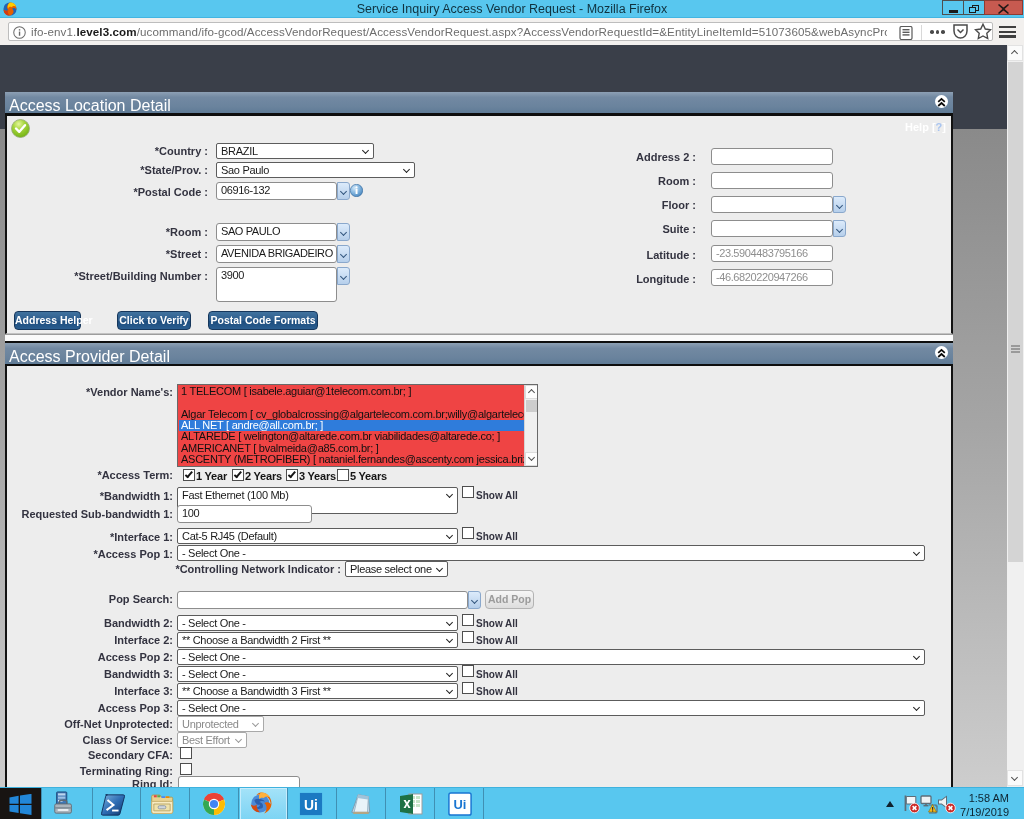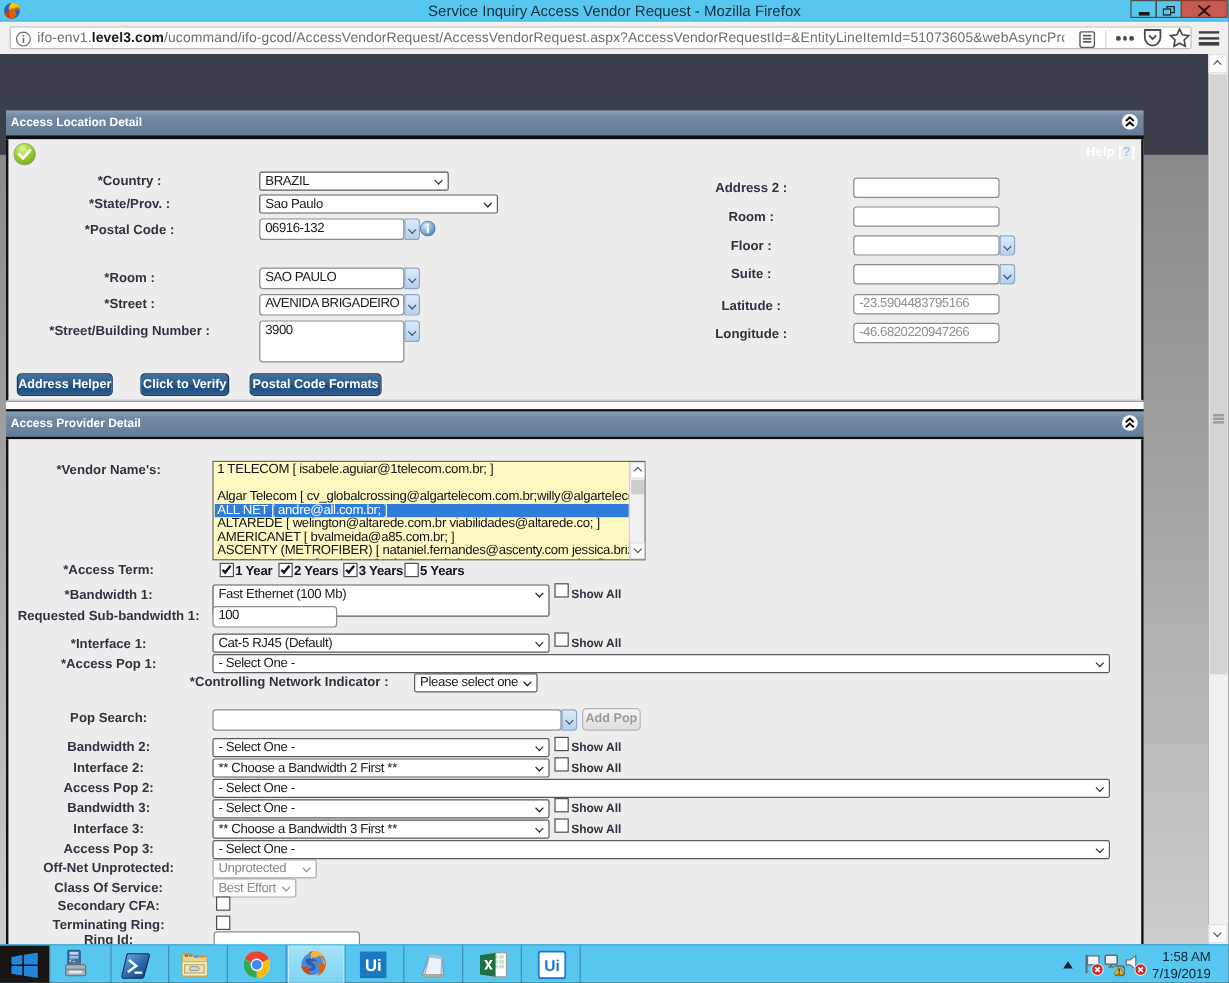--- a/index.html
+++ b/index.html
@@ -20,42 +20,42 @@
 #chrome { position:absolute; left:0; top:18px; width:1024px; height:27px; background:#f2f0ee; }
 #urlbar { position:absolute; left:8px; top:4px; width:985px; height:19px; background:#fff; border:1px solid #bdbdbd; border-radius:2px; }
 #urltext { position:absolute; left:22px; top:2px; font-size:11.6px; color:#6d6d6d; white-space:nowrap; overflow:hidden; width:856px; letter-spacing:0.1px; }
 #urltext b { color:#1b1b1b; font-weight:bold; }
 
 
 #page { position:absolute; left:0; top:45px; width:1007px; height:742px; background:#3a3f49; overflow:hidden; }
 #graybg { position:absolute; left:0; top:84px; width:1007px; height:658px; background:linear-gradient(180deg,#8a8a8a 0%, #a5a5a5 45%, #cdcdcd 100%); }
 
 .phead { position:absolute; left:5px; width:948px; height:21px; background:linear-gradient(180deg,#8da0b4 0%, #7289a2 25%, #6a839d 70%, #5f7b96 100%); }
-.phead .ptitle { position:absolute; left:4px; top:4.5px; font-size:10px; color:#fff;font-weight:bold; }
+.phead .ptitle { position:absolute; left:4px; top:4.5px; font-size:16px; color:#fff; }
 .collbtn { position:absolute; right:5px; top:3px; width:13px; height:13px; background:#fff; border-radius:50%; box-shadow:0 0 1px rgba(120,160,200,0.8); }
 .chev { position:absolute; width:5px; height:5px; border-left:1.5px solid #fff; border-top:1.5px solid #fff; transform:rotate(45deg); }
 .pbody { position:absolute; left:5px; width:948px; background:#ededed; border-left:2px solid #121212; border-right:2px solid #121212; }
 
 
-.lbl { position:absolute; font-size:11px; font-weight:bold; color:#333340; text-align:center; white-space:nowrap; }
+.lbl { position:absolute; font-size:11px; font-weight:bold; color:#333340; text-align:right; white-space:nowrap; }
 .inp { position:absolute; background:#fff; border:1px solid #8d8d8d; border-radius:3px; font-size:11px; letter-spacing:-0.4px; color:#1a1a1a; padding:1px 0 0 4px; white-space:nowrap; overflow:hidden; }
 .sel { position:absolute; background:#fff; border:1px solid #5c5c5c; border-radius:2px; font-size:11px; letter-spacing:-0.3px; color:#1a1a1a; padding:1px 14px 0 4px; white-space:nowrap; overflow:hidden; }
 .sel .sarr { position:absolute; right:5px; top:4px; width:5px; height:5px; border-right:1.3px solid #222; border-bottom:1.3px solid #222; transform:rotate(45deg); }
 .dis { border-color:#a9a9a9; color:#8a8a8a; }
 .dis .sarr { border-color:#9a9a9a; }
 .cbtn { position:absolute; width:13px; background:linear-gradient(180deg,#dcebfb,#b6cfeb); border:1px solid #8aa8cc; border-radius:0 3px 3px 0; }
 .cbtn .sarr { position:absolute; left:3px; top:6px; width:5px; height:5px; border-right:1.6px solid #33567e; border-bottom:1.6px solid #33567e; transform:rotate(45deg); }
 .cb { position:absolute; width:12px; height:12px; background:#fff; border:1.4px solid #4e4e4e; }
 .cb .tick { position:absolute; left:2.5px; top:-0.5px; width:4px; height:7.5px; border-right:2px solid #161616; border-bottom:2px solid #161616; transform:rotate(40deg); }
 .cblab { position:absolute; font-size:11px; font-weight:bold; letter-spacing:-0.2px; color:#151515; white-space:nowrap; }
 .btn { position:absolute; height:19px; border-radius:4px; border:1px solid #16375c; background:linear-gradient(180deg,#41739f 0%, #2c5b8b 50%, #1d4d7e 55%, #2a5d8f 100%); color:#fff; font-size:10.5px; font-weight:bold; text-align:center; line-height:16px; white-space:nowrap; }
 .btndis { position:absolute; height:19px; border-radius:4px; border:1px solid #b3b3b3; background:linear-gradient(180deg,#f6f6f6,#dddddd); color:#9b9b9b; font-size:10.5px; font-weight:bold; text-align:center; line-height:16px; white-space:nowrap; }
 
 
-#vlist { position:absolute; left:177px; top:384px; width:361px; height:83px; background:#fef9c3; border:1px solid #696969; overflow:hidden;padding-left:12px; }
+#vlist { position:absolute; left:177px; top:384px; width:361px; height:83px; background:#ef4444; border:1px solid #696969; overflow:hidden;padding-left:12px; }
 #vlist .li { position:absolute; left:1px; font-size:11px; letter-spacing:-0.25px; color:#111; white-space:nowrap; padding-left:2px; width:346px; overflow:hidden; height:11.3px; line-height:11.5px; }
 #vlist .sel-li { background:#2f7cdb; color:#fff; }
 #vscroll-list { position:absolute; right:0; top:0; width:13px; height:81px; background:#f0f0f0; border-left:1px solid #d4d4d4; }
 
 
 #pagescroll { position:absolute; left:1007px; top:45px; width:17px; height:742px; background:#f0f0f0; }
 #pagescroll .thumb { position:absolute; left:1px; top:17px; width:15px; height:500px; background:#d4d4d4; }
 
 
 #taskbar { position:absolute; left:0; top:787px; width:1024px; height:32px; background:#58c7ef; border-top:1px solid #3fb2de; }
@@ -215,21 +215,21 @@
     <div class="lbl" style="left:556px;width:140px;top:223px">Suite :</div>
     <div class="inp" style="left:711px;top:220px;width:122px;height:17px"></div>
     <div class="cbtn" style="left:833px;top:220px;height:17px">
         <div class="sarr"></div>
       </div>
     <div class="lbl" style="left:556px;width:140px;top:249px">Latitude :</div>
     <div class="inp" style="left:711px;top:245px;width:122px;height:17px;color:#8f8f8f">-23.5904483795166</div>
     <div class="lbl" style="left:556px;width:140px;top:273px">Longitude :</div>
     <div class="inp" style="left:711px;top:269px;width:122px;height:17px;color:#8f8f8f">-46.6820220947266</div>
 
-    <div class="btn" style="left:14px;top:311px;width:80px">Address Helper</div>
+    <div class="btn" style="left:14px;top:311px;width:67px">Address Helper</div>
     <div class="btn" style="left:117px;top:311px;width:74px">Click to Verify</div>
     <div class="btn" style="left:208px;top:311px;width:110px">Postal Code Formats</div>
 
     <div class="lbl" style="left:8px;width:165px;top:386px">*Vendor Name's:</div>
     <div id="vlist">
       <div class="li" style="top:1px">1 TELECOM [ isabele.aguiar@1telecom.com.br; ]</div>
       <div class="li" style="top:23.6px">Algar Telecom [ cv_globalcrossing@algartelecom.com.br;willy@algartelecor</div>
       <div class="li" style="top:46.2px">ALTAREDE [ welington@altarede.com.br viabilidades@altarede.co; ]</div>
       <div class="li sel-li" style="top:34.9px">ALL NET [ andre@all.com.br; ]</div>
       <div class="li" style="top:57.5px">AMERICANET [ bvalmeida@a85.com.br; ]</div>
@@ -259,21 +259,21 @@
     <div class="cblab" style="left:299px;top:470px">3 Years</div>
     <div class="cb" style="left:337px;top:469px"></div>
     <div class="cblab" style="left:350px;top:470px">5 Years</div>
 
     <div class="lbl" style="left:8px;width:165px;top:490px">*Bandwidth 1:</div>
     <div class="sel" style="left:177px;top:487px;width:281px;height:27px">Fast Ethernet (100 Mb)<div class="sarr"></div></div>
     <div class="cb" style="left:462px;top:486px"></div>
     <div class="lbl" style="left:476px;width:60px;top:490px;text-align:left;font-size:10px">Show All</div>
 
     <div class="lbl" style="left:8px;width:165px;top:508px">Requested Sub-bandwidth 1:</div>
-    <div class="inp" style="left:177px;top:505px;width:104px;height:18px">100</div>
+    <div class="inp" style="left:177px;top:505px;width:135px;height:18px">100</div>
 
     <div class="lbl" style="left:8px;width:165px;top:531px">*Interface 1:</div>
     <div class="sel" style="left:177px;top:528px;width:281px;height:16px">Cat-5 RJ45 (Default)<div class="sarr"></div></div>
     <div class="cb" style="left:462px;top:527px"></div>
     <div class="lbl" style="left:476px;width:60px;top:531px;text-align:left;font-size:10px">Show All</div>
 
     <div class="lbl" style="left:8px;width:165px;top:548px">*Access Pop 1:</div>
     <div class="sel" style="left:177px;top:545px;width:748px;height:16px">- Select One -<div class="sarr"></div></div>
 
     <div class="lbl" style="left:141px;width:200px;top:563px">*Controlling Network Indicator :</div>

